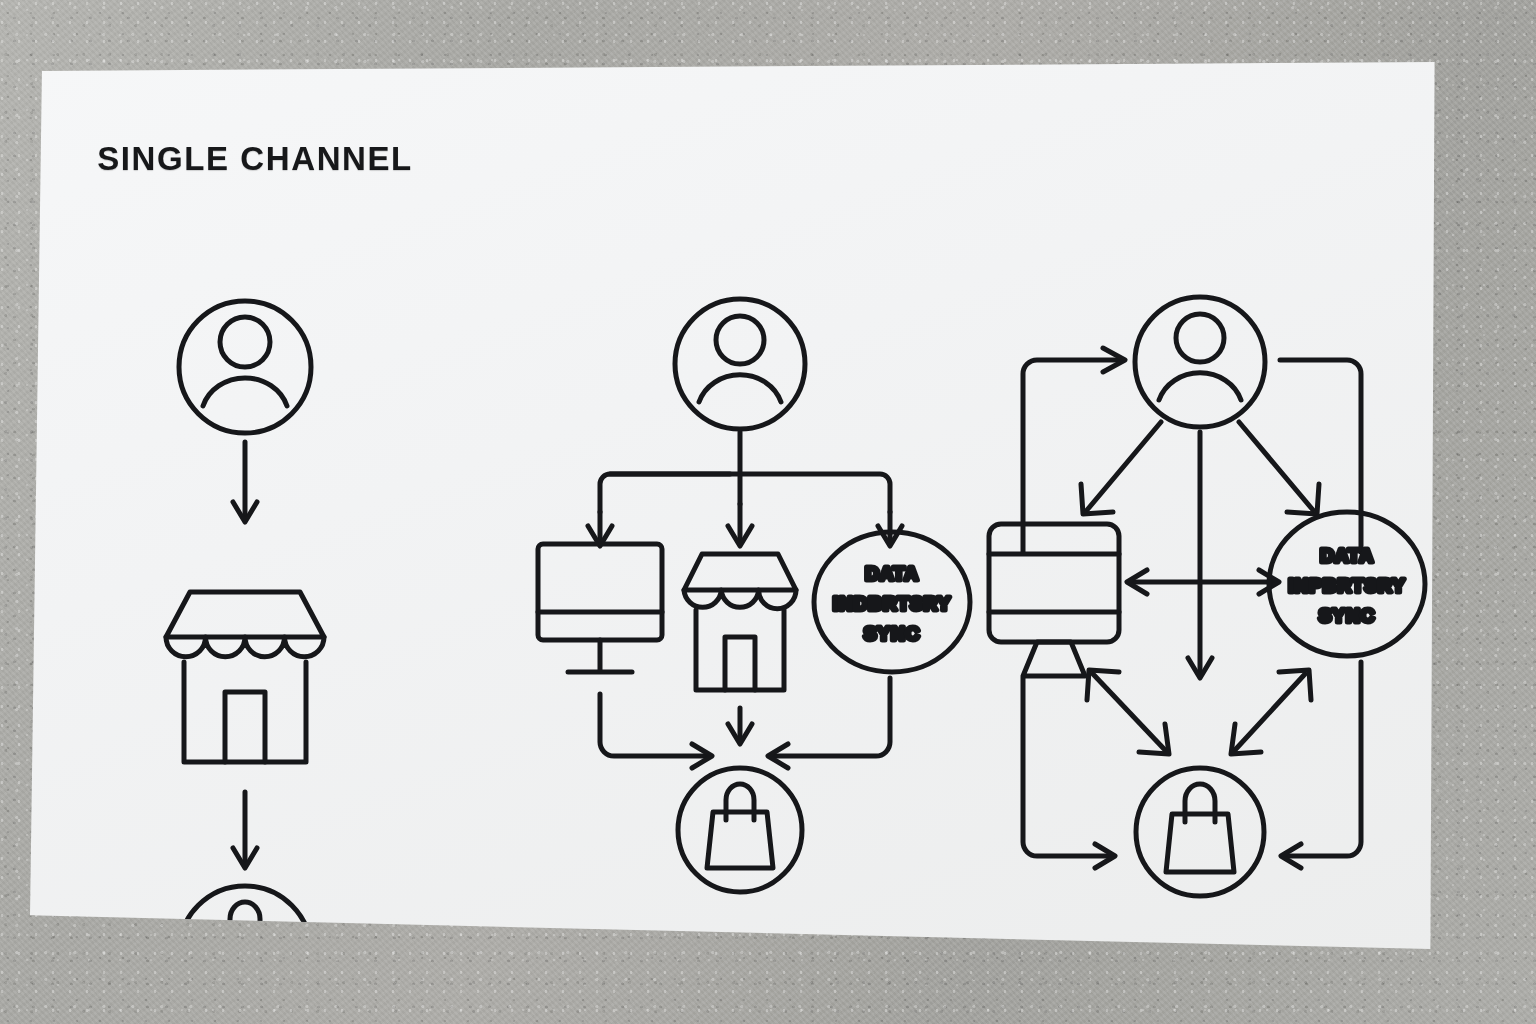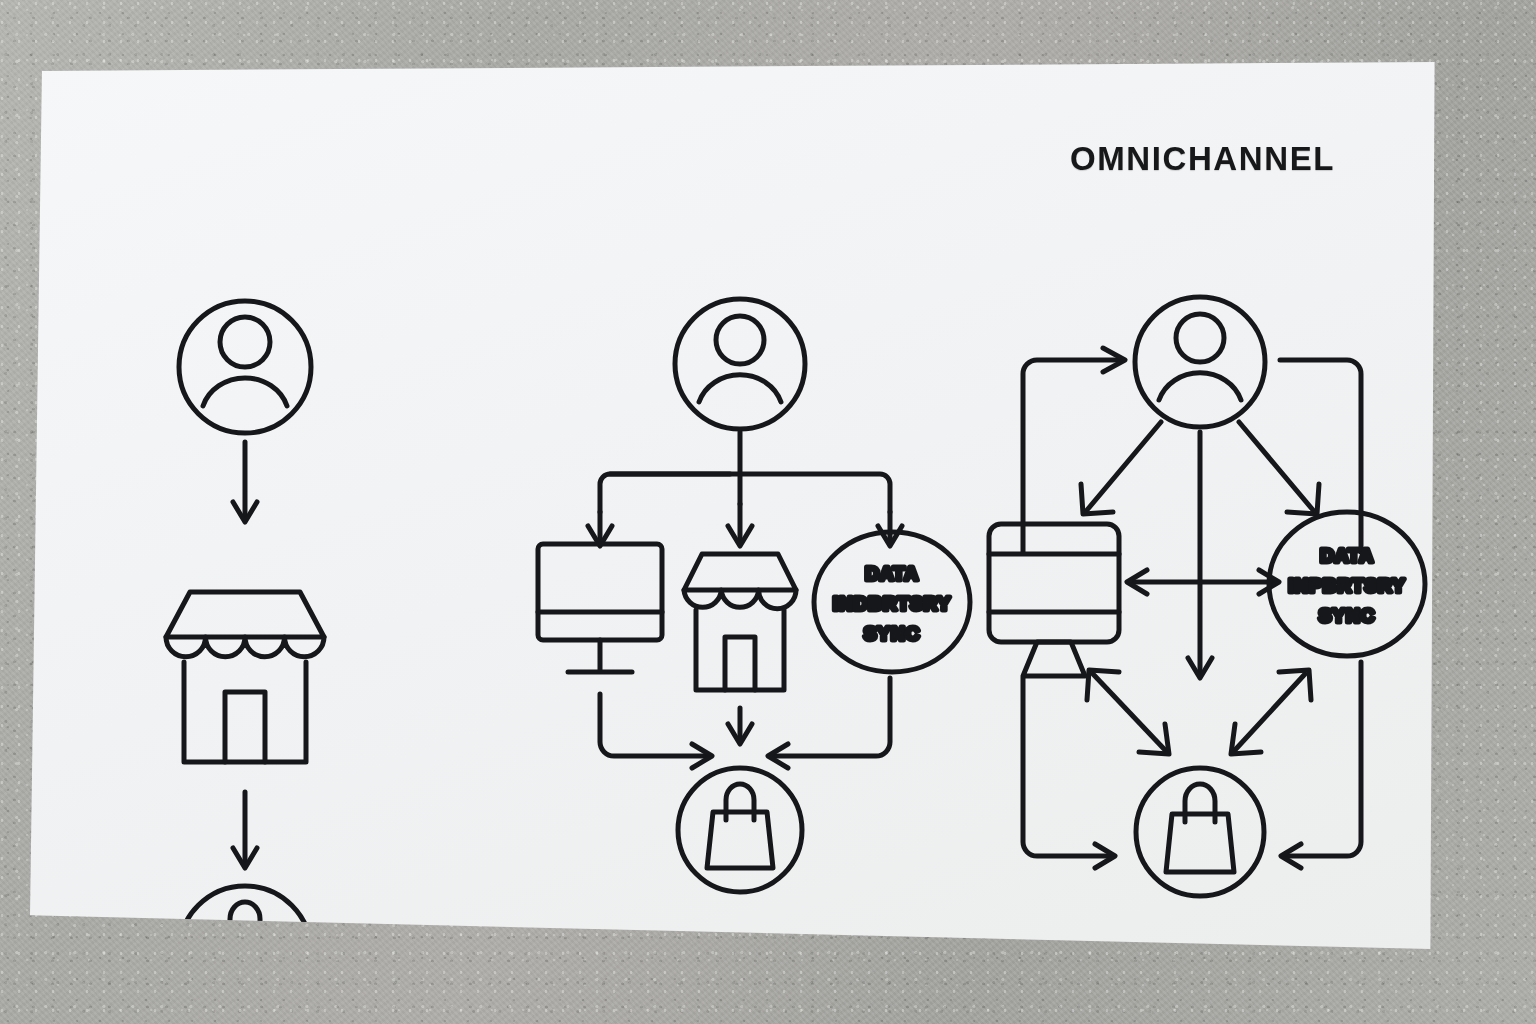--- a/index.html
+++ b/index.html
@@ -57,20 +57,21 @@
 </style>
 </head>
 <body>
 
 <div id="backdrop"></div>
 
 <div id="board">
   <div id="board-inner">
 
     <div class="panel" style="left:10px;width:430px;">
+      <div class="title" style="top:78px;">SINGLE CHANNEL</div>
 
       <svg width="430" height="820" viewBox="0 0 430 820" style="position:absolute;top:130px;left:0;">
         <g fill="none" stroke="#16171a" stroke-width="5" stroke-linecap="round" stroke-linejoin="round">
 
           <g>
             <circle cx="205" cy="175" r="66"></circle>
             <circle cx="205" cy="150" r="25"></circle>
             <path d="M163 214 a44 40 0 0 1 84 0"></path>
           </g>
 
@@ -167,21 +168,20 @@
           <g>
             <circle cx="240" cy="638" r="62"></circle>
             <path d="M213 620 L267 620 L273 676 L207 676 Z"></path>
             <path d="M226 628 L226 608 a14 16 0 0 1 28 0 L254 628"></path>
           </g>
         </g>
       </svg>
     </div>
 
     <div class="panel" style="left:945px;width:455px;">
-      <div class="title" style="top:78px;">OMNICHANNEL</div>
 
       <svg width="455" height="820" viewBox="0 0 455 820" style="position:absolute;top:130px;left:0;">
         <g fill="none" stroke="#16171a" stroke-width="5" stroke-linecap="round" stroke-linejoin="round">
 
           <g>
             <circle cx="225" cy="170" r="65"></circle>
             <circle cx="225" cy="146" r="24"></circle>
             <path d="M184 208 a43 39 0 0 1 82 0"></path>
           </g>
 

